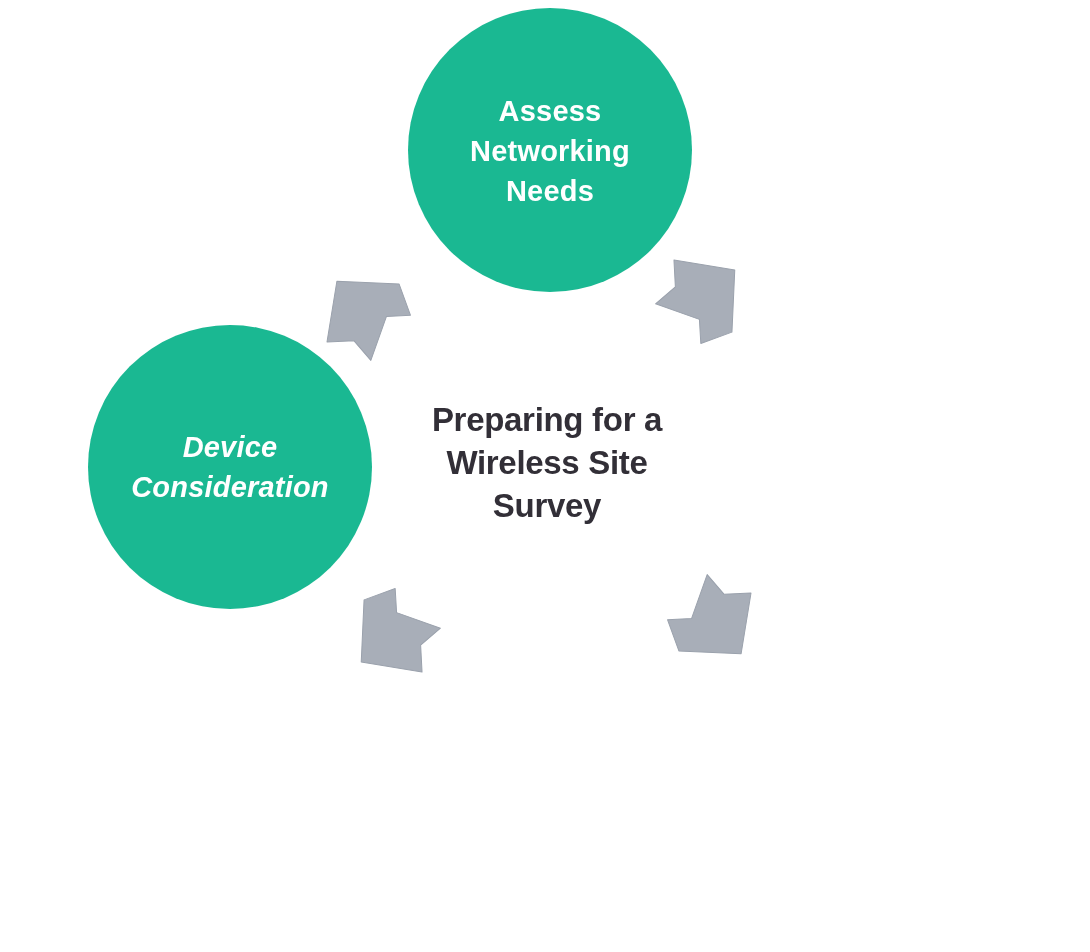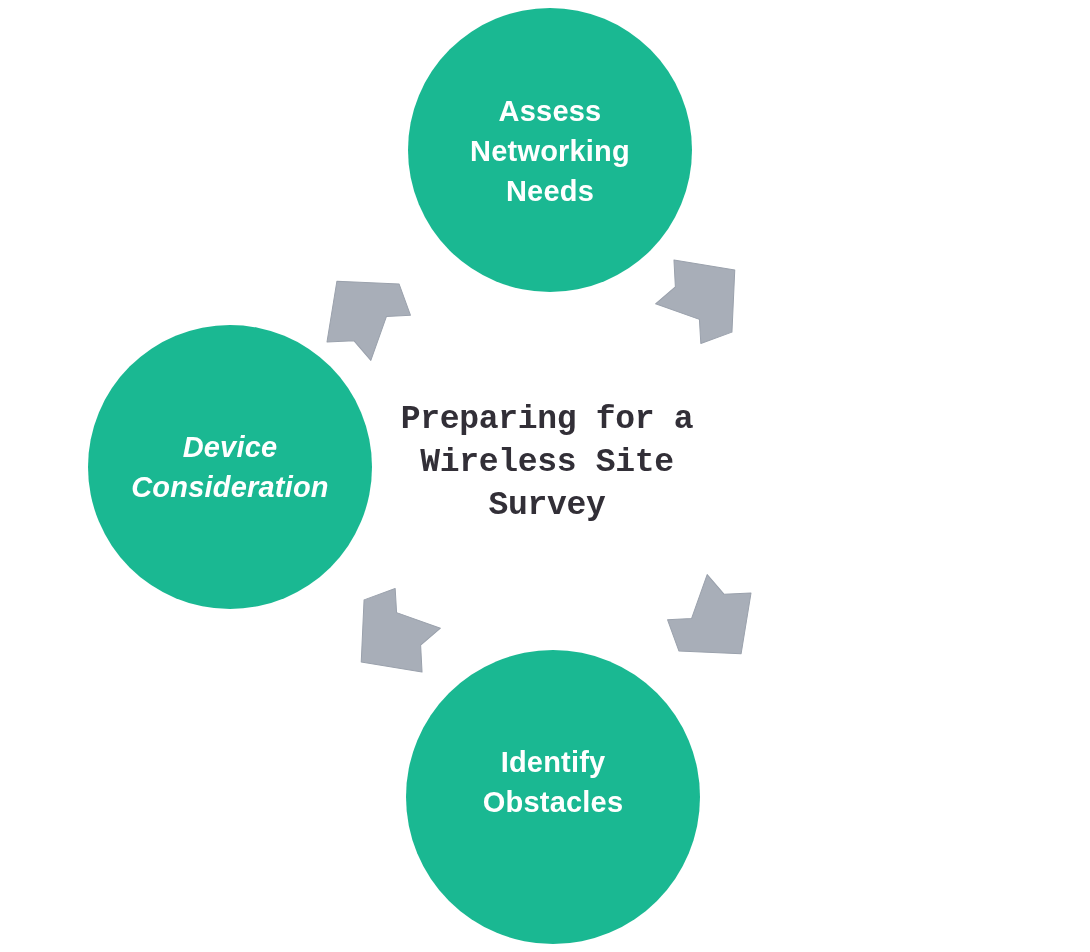--- a/index.html
+++ b/index.html
@@ -47,21 +47,20 @@
   .diagram-title{
     position:absolute;
     left:377px; top:399px; width:340px;
     text-align:center;
     color:var(--color-title-text);
     font-weight:bold;
     font-size:33px;
     line-height:1.3;
     letter-spacing:-0.3px;
     white-space:pre-line;
-    font-family:Liberation Mono, monospace;
   }
 
   .flow-arrow{
     position:absolute;
     width:120px;height:120px;
   }
   .flow-arrow polygon{
     fill:var(--color-arrow);
     stroke:var(--color-arrow-edge);
     stroke-width:1;
@@ -77,24 +76,20 @@
 
 <div class="canvas">
 
   <div class="cycle-step pos-top">
     <span class="step-label">Assess
 Networking
 Needs</span>
   </div>
 
 
-  <div class="cycle-step pos-bottom">
-    <span class="step-label">Identify
-Obstacles</span>
-  </div>
 
   <div class="cycle-step pos-left">
     <span class="step-label">Device
 Consideration</span>
   </div>
 
   <svg class="flow-arrow arrow-se" viewBox="0 0 120 120" aria-hidden="true">
     <polygon transform="rotate(45 60 60)" points="14,48 64,12 106,58 92,88 74,72 32,92 34,66"></polygon>
   </svg>
 

